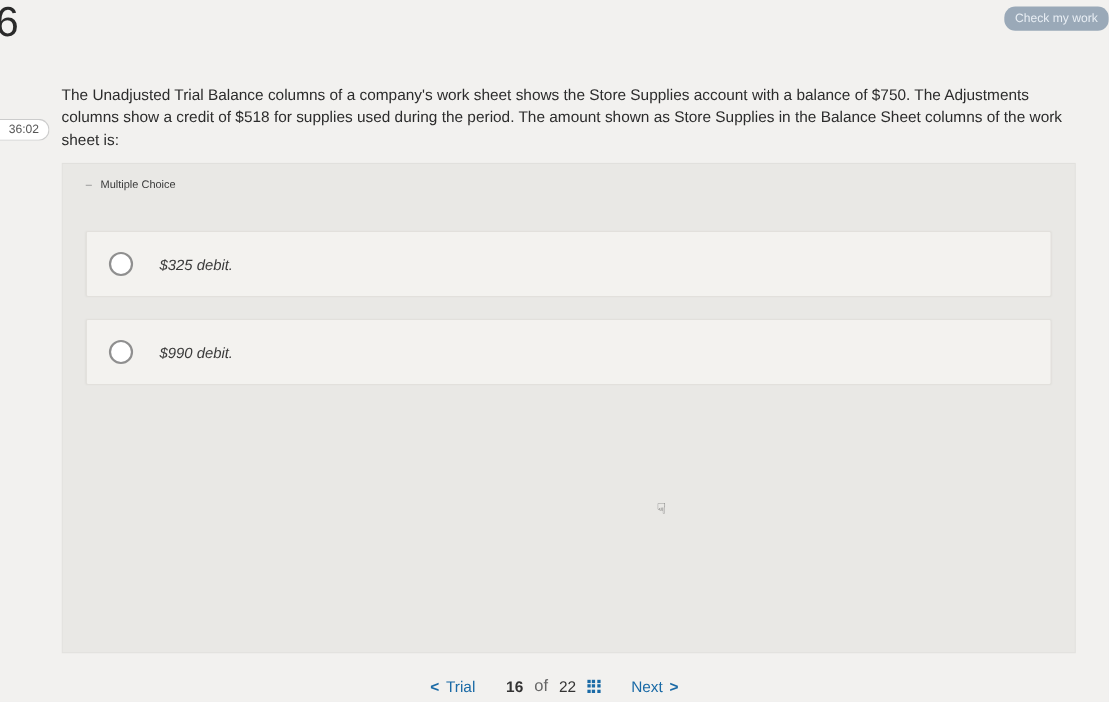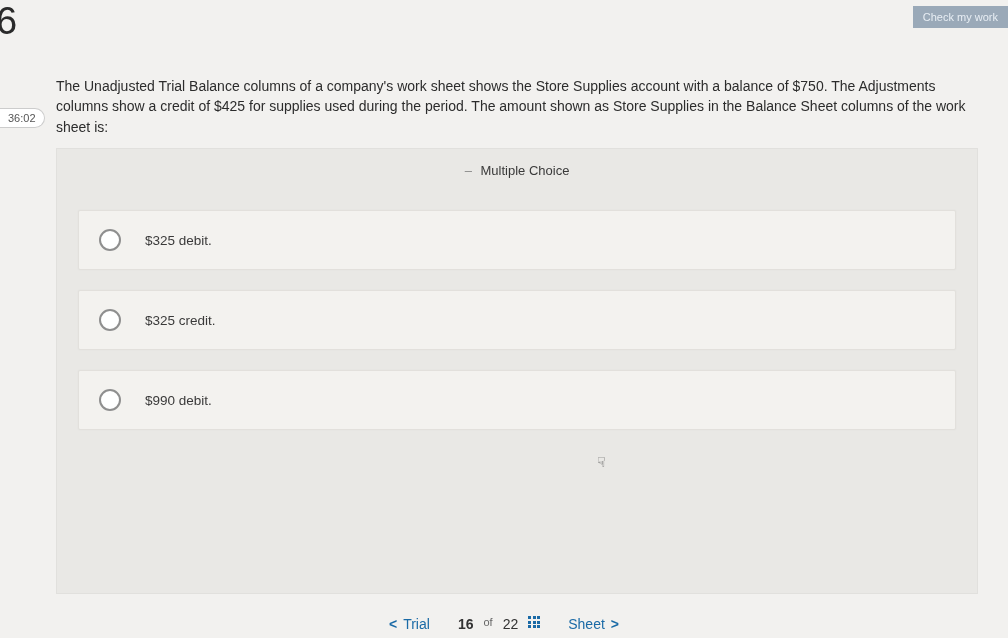--- a/index.html
+++ b/index.html
@@ -21,21 +21,21 @@
     color: #2a2a2a;
   }
   .top-button {
     position: absolute;
     top: 6px;
     right: 0;
     background: #9aa9b8;
     color: #e8eef4;
     font-size: 11px;
     padding: 5px 10px;
-    border-radius: 0;
+    border-radius: 10px;
     filter: blur(0.4px);
   }
   .timer-badge {
     position: absolute;
     top: 108px;
     left: 0;
     background: #fff;
     border: 1px solid #ccc;
     border-left: none;
     border-radius: 0 10px 10px 0;
@@ -56,34 +56,34 @@
     position: absolute;
     top: 148px;
     left: 56px;
     right: 30px;
     bottom: 44px;
     background: #e9e8e5;
     box-shadow: inset 0 0 0 1px rgba(0,0,0,0.03);
   }
   .mc-header {
     padding: 15px 22px 0 22px;
-    font-size: 13px;
+    font-size: 10px;
     color: #3a3a3a;
-    text-align: center;
   }
   .mc-dash {
     color: #888;
     margin-right: 6px;
     letter-spacing: -1px;
   }
   .option-list {
     position: absolute;
     top: 62px;
     left: 22px;
     right: 22px;
+    font-style: italic;
   }
   .option-row {
     background: #f3f2ef;
     border: 1px solid #e2e0dc;
     border-radius: 2px;
     height: 60px;
     margin-bottom: 20px;
     display: flex;
     align-items: center;
     padding-left: 20px;
@@ -119,24 +119,25 @@
     align-items: center;
     gap: 6px;
     cursor: pointer;
   }
   .nav-btn .chev {
     font-weight: bold;
   }
   .page-ind {
     color: #333;
     display: flex;
+    align-items: center;
     gap: 10px;
   }
   .page-ind .cur { font-weight: 600; }
-  .page-ind .of { color: #666; font-size: 11px; }
+  .page-ind .of { color: #666; font-size: 15px; }
   .grid-icon {
     display: inline-grid;
     grid-template-columns: repeat(3, 3px);
     grid-template-rows: repeat(3, 3px);
     gap: 1.5px;
   }
   .grid-icon span {
     width: 3px; height: 3px; background: #1a6aa6;
   }
   .cursor-hand {
@@ -150,38 +151,34 @@
 </style>
 </head>
 <body>
 
 <div class="top-number">6</div>
 
 <div class="top-button">Check my work</div>
 
 <div class="timer-badge">36:02</div>
 
-<div class="question-text">The Unadjusted Trial Balance columns of a company's work sheet shows the Store Supplies account with a balance of $750. The Adjustments columns show a credit of $425 for supplies used during the period. The amount shown as Store Supplies in the Balance Sheet columns of the work sheet is:</div>
+<div class="question-text">The Unadjusted Trial Balance columns of a company's work sheet shows the Store Supplies account with a balance of $750. The Adjustments columns show a credit of $518 for supplies used during the period. The amount shown as Store Supplies in the Balance Sheet columns of the work sheet is:</div>
 
 <div class="mc-card">
   <div class="mc-header">
     <span class="mc-dash">–</span>
     <span>Multiple Choice</span>
   </div>
   <div class="option-list">
 
     <div class="option-row">
       <div class="radio"></div>
       <div class="option-label">$325 debit.</div>
     </div>
 
-    <div class="option-row">
-      <div class="radio"></div>
-      <div class="option-label">$325 credit.</div>
-    </div>
 
 
     <div class="option-row">
       <div class="radio"></div>
       <div class="option-label">$990 debit.</div>
     </div>
 
 
   </div>
 </div>
@@ -203,16 +200,16 @@
         <span></span>
       <span></span>
         <span></span>
         <span></span>
       <span></span>
         <span></span>
         <span></span>
     </span>
   </div>
   <div class="nav-btn">
-    <span>Sheet</span>
+    <span>Next</span>
     <span class="chev">&gt;</span>
   </div>
 </div>
 
 </body></html>

